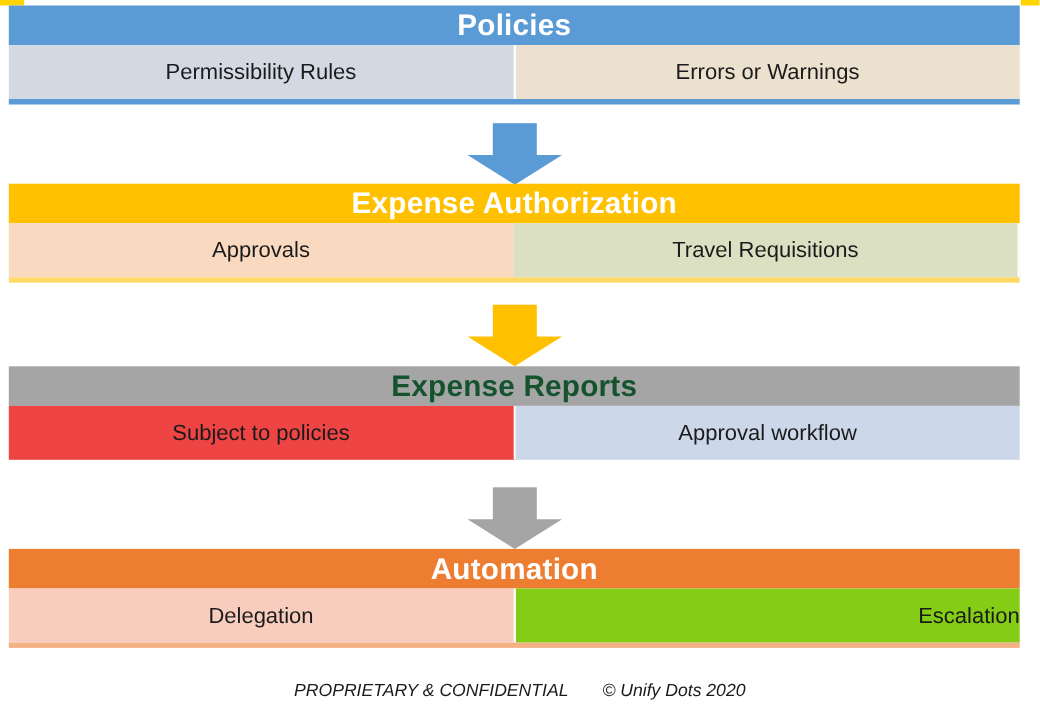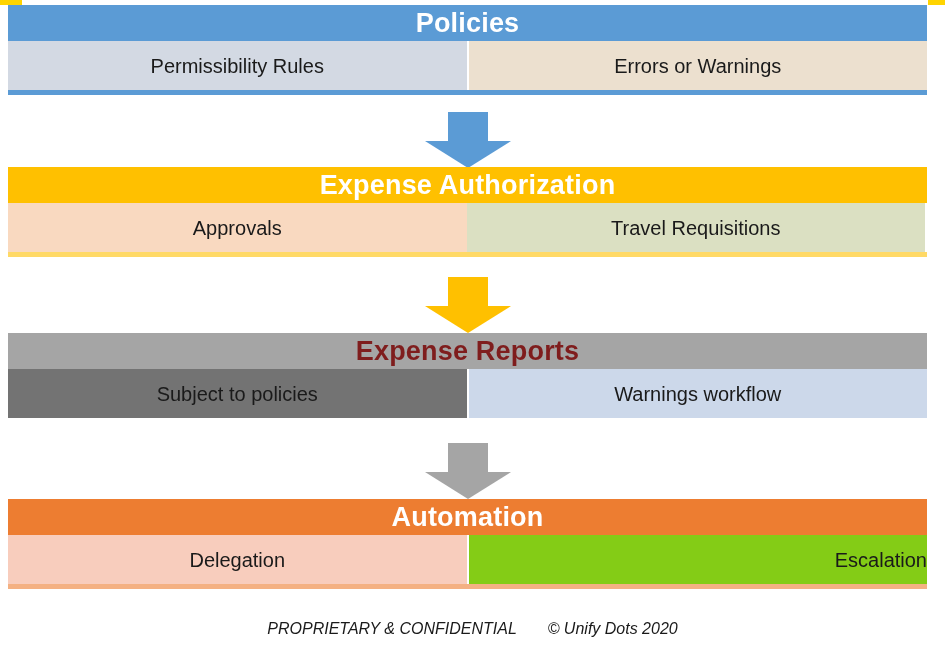--- a/index.html
+++ b/index.html
@@ -150,29 +150,29 @@
     </div>
     <div class="stage-underline" id="stage-1-underline" style="background: rgb(255, 217, 102);"></div>
   </div>
 
   <div class="arrow" id="arrow-1" style="left:425px; top:277px;">
     <div class="shaft" id="arrow-1-shaft" style="background: rgb(255, 192, 0);"></div>
     <div class="head" id="arrow-1-head" style="border-top-color: rgb(255, 192, 0);"></div>
   </div>
 
   <div class="stage" id="stage-2" style="top:333px;">
-    <div class="stage-header" id="stage-2-header" style="background: rgb(165, 165, 165); color: #7f1d1d;">
+    <div class="stage-header" id="stage-2-header" style="background: rgb(165, 165, 165); color: #14532d;">
       <span>Expense Reports</span>
     </div>
     <div class="stage-subrow">
-      <div class="subbox left" id="stage-2-left" style="background: #737373;">
+      <div class="subbox left" id="stage-2-left" style="background: #ef4444;">
         <span>Subject to policies</span>
       </div>
       <div class="subbox right" id="stage-2-right" style="background: rgb(204, 216, 234);">
-        <span>Warnings workflow</span>
+        <span>Approval workflow</span>
       </div>
     </div>
     <div class="stage-underline" id="stage-2-underline" style="background: rgb(255, 255, 255);"></div>
   </div>
 
   <div class="arrow" id="arrow-2" style="left:425px; top:443px;">
     <div class="shaft" id="arrow-2-shaft" style="background: rgb(165, 165, 165);"></div>
     <div class="head" id="arrow-2-head" style="border-top-color: rgb(165, 165, 165);"></div>
   </div>
 

